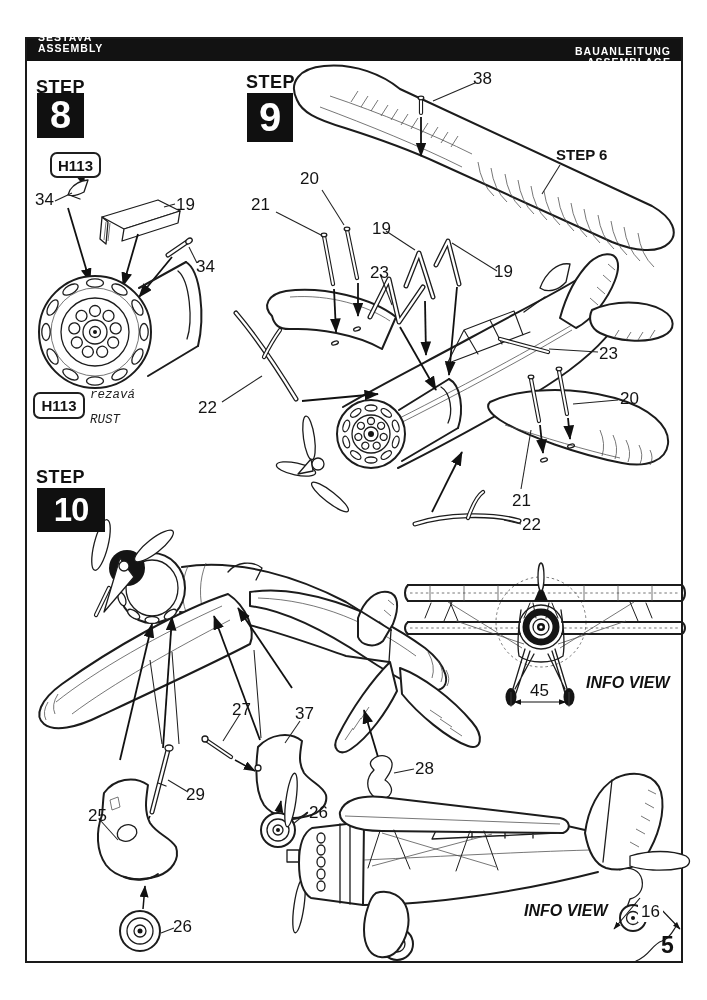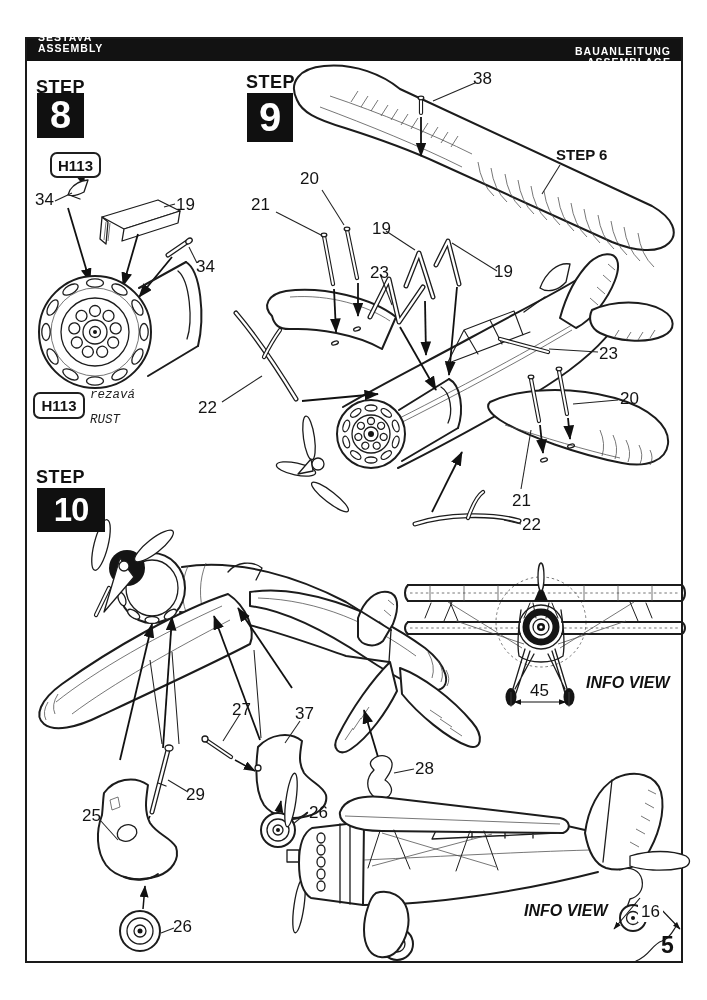--- a/index.html
+++ b/index.html
@@ -438,21 +438,21 @@
   <div class="co" style="left:620px;top:389px">20</div>
   <div class="co" style="left:512px;top:491px">21</div>
   <div class="co" style="left:522px;top:515px">22</div>
   <div class="co" style="left:198px;top:398px">22</div>
 
   <div class="stepword" style="left:36px;top:467px">STEP</div>
   <div class="stepbox" style="left:37px;top:488px;width:68px;height:44px;font-size:33px;letter-spacing:-1px">10</div>
   <div class="co" style="left:232px;top:700px">27</div>
   <div class="co" style="left:295px;top:704px">37</div>
   <div class="co" style="left:186px;top:785px">29</div>
-  <div class="co" style="left:82px;top:806px">25</div>
+  <div class="co" style="left:88px;top:806px">25</div>
   <div class="co" style="left:309px;top:803px">26</div>
   <div class="co" style="left:415px;top:759px">28</div>
   <div class="co" style="left:173px;top:917px">26</div>
 
   <div class="dimtxt" style="left:527px;top:681px">45</div>
   <div class="iv" style="left:586px;top:674px">INFO VIEW</div>
   <div class="iv" style="left:524px;top:902px">INFO VIEW</div>
   <div class="dimtxt" style="left:638px;top:902px">16</div>
 
   <div class="pageno" style="left:661px;top:932px">5</div>

